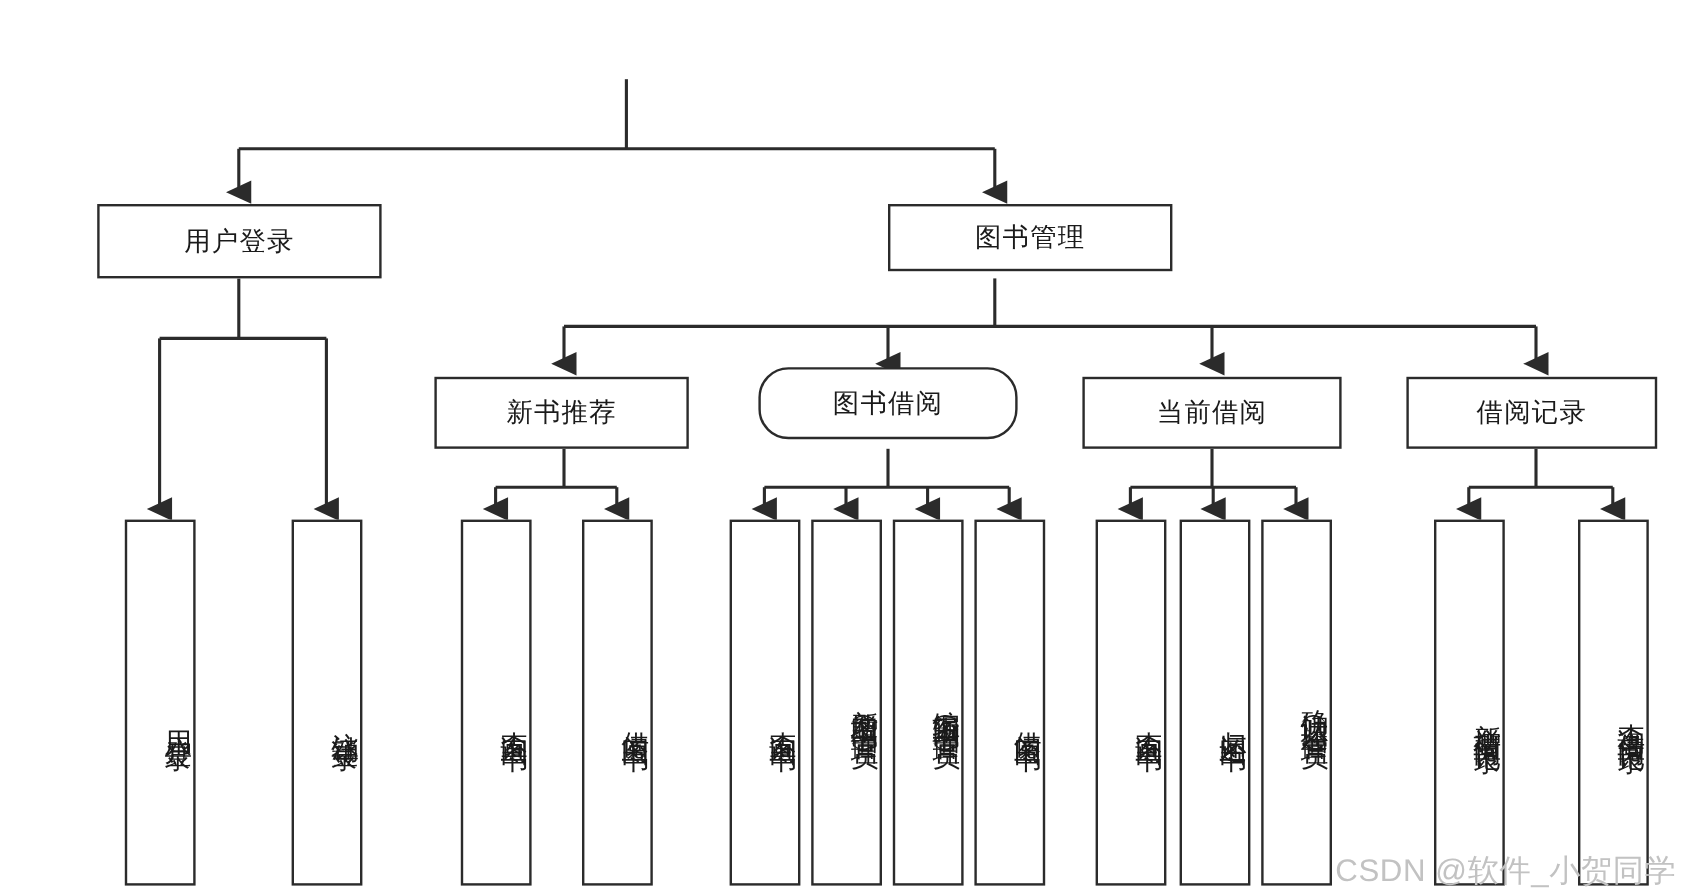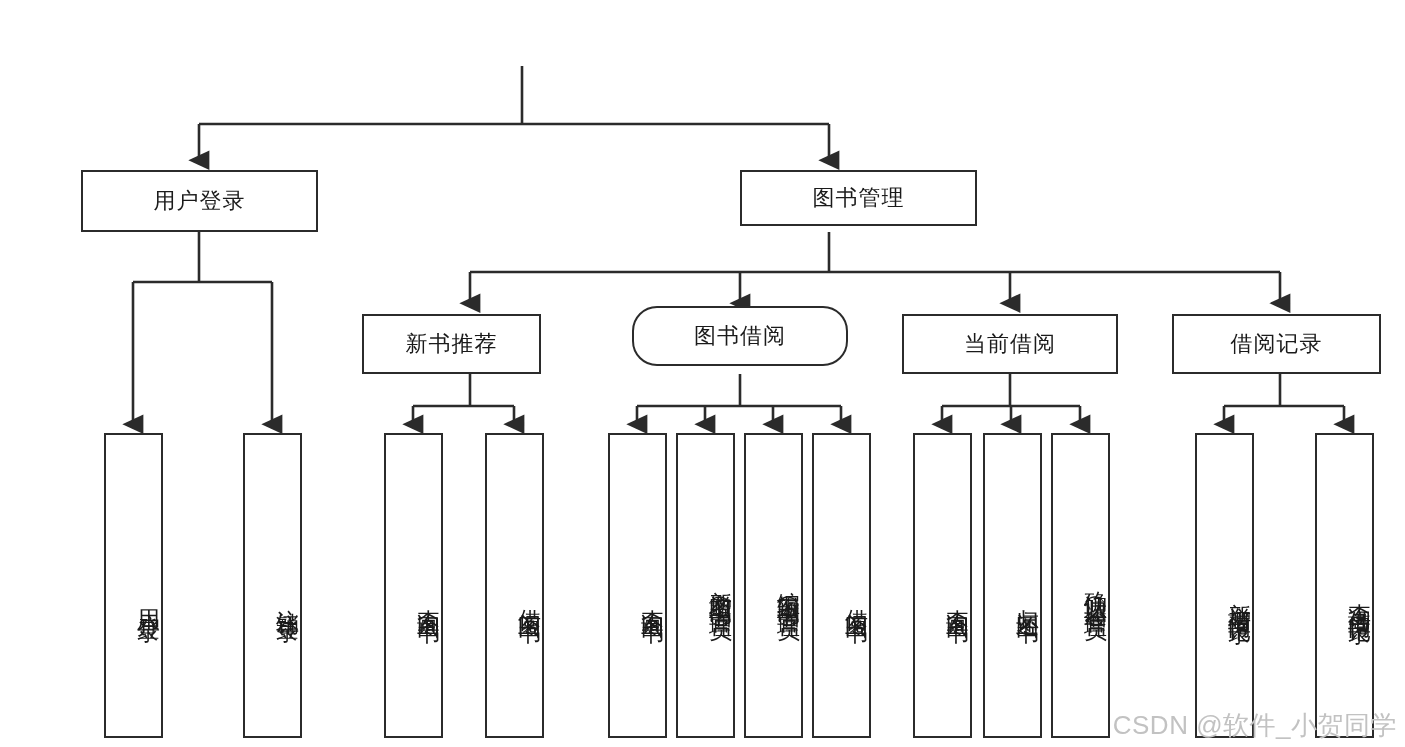--- a/index.html
+++ b/index.html
@@ -118,21 +118,21 @@
   </svg>
 
 
   <div class="node h" style="left:81px; top:170px; width:237px; height:62px;">
     <span>用户登录</span>
   </div>
   <div class="node h" style="left:740px; top:170px; width:237px; height:56px;">
     <span>图书管理</span>
   </div>
 
-  <div class="node h" style="left:362px; top:314px; width:179px; height:60px;">
+  <div class="node h" style="left:362px; top:314px; width:212px; height:60px;">
     <span>新书推荐</span>
   </div>
   <div class="node h" style="left:632px; top:306px; width:216px; height:60px;border-radius:25px;">
     <span>图书借阅</span>
   </div>
   <div class="node h" style="left:902px; top:314px; width:216px; height:60px;">
     <span>当前借阅</span>
   </div>
   <div class="node h" style="left:1172px; top:314px; width:209px; height:60px;">
     <span>借阅记录</span>

